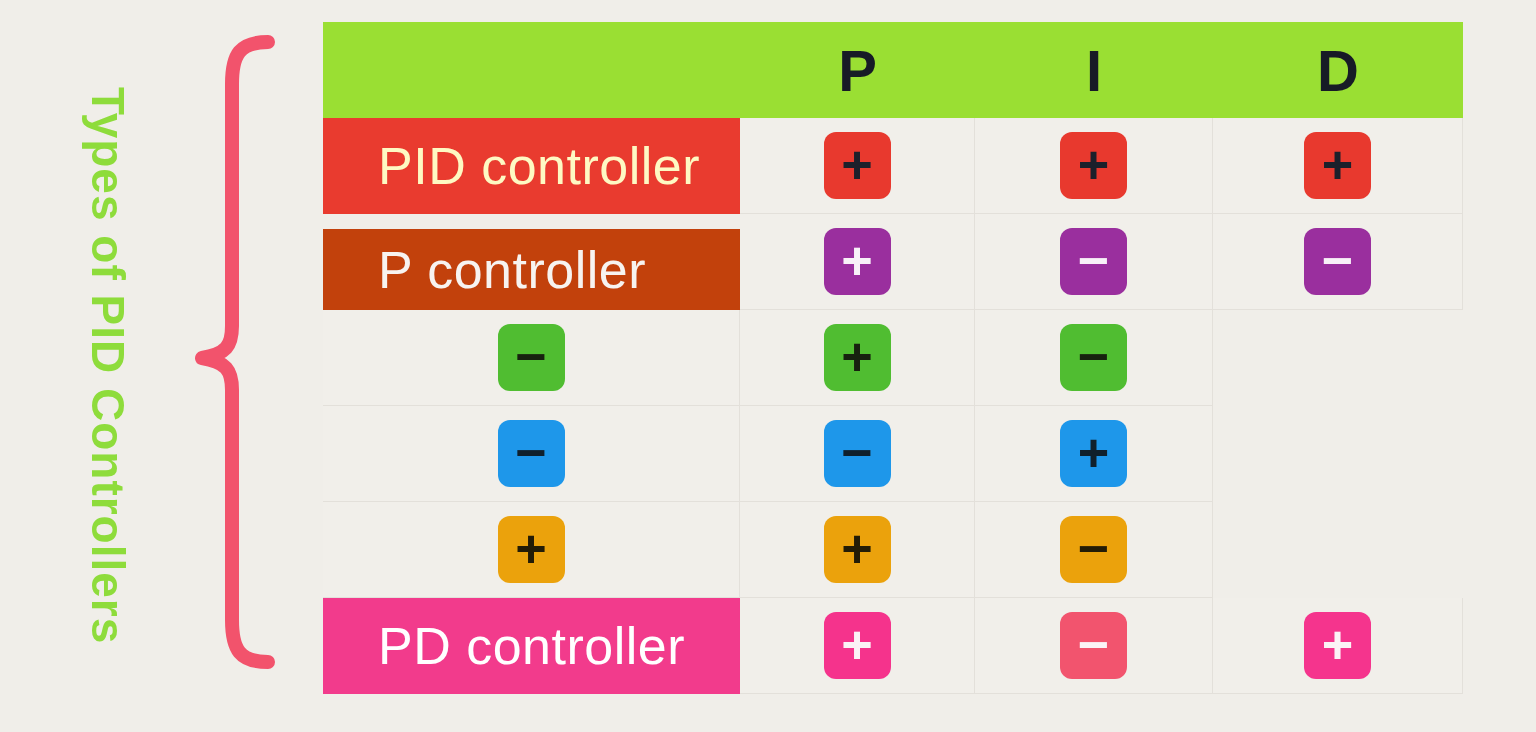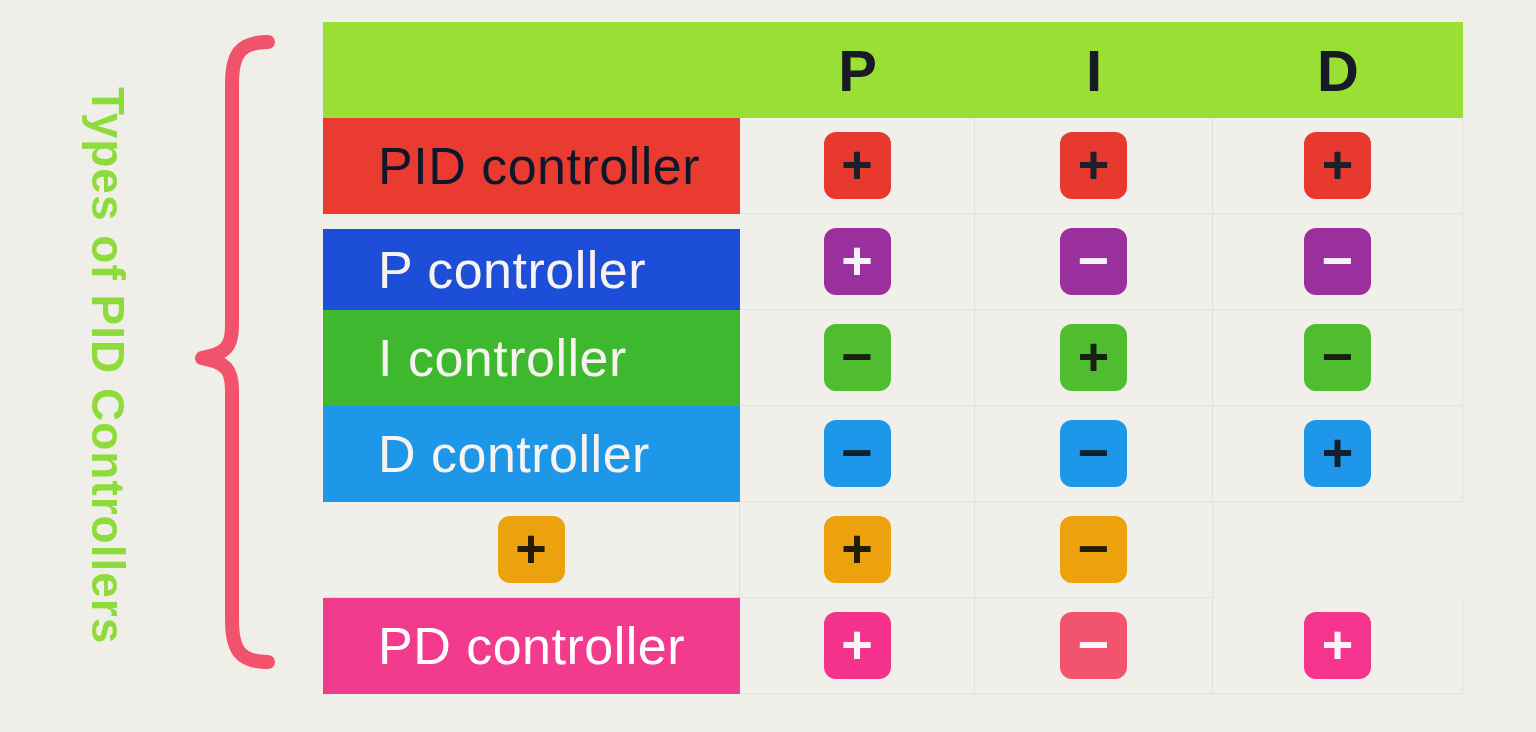--- a/index.html
+++ b/index.html
@@ -98,57 +98,55 @@
 
   <div class="pid-table">
     <div class="t-row">
       <div class="cell label-cell header-cell" style="background: rgb(154, 223, 51); color: rgb(23, 27, 38);"></div>
       <div class="cell header-cell" style="background: rgb(154, 223, 51); color: rgb(23, 27, 38);">P</div>
       <div class="cell header-cell" style="background: rgb(154, 223, 51); color: rgb(23, 27, 38);">I</div>
       <div class="cell header-cell" style="background: rgb(154, 223, 51); color: rgb(23, 27, 38);">D</div>
     </div>
     <div id="rows">
         <div class="t-row">
-          <div class="cell label-cell" style="background: rgb(233, 59, 47); color: #0f172a;">PID controller</div>
+          <div class="cell label-cell" style="background: rgb(233, 59, 47); color: #fef9c3;">PID controller</div>
           <div class="cell value-cell" style="background: rgb(241, 239, 234); border-color: rgb(227, 224, 218);">
             <div class="badge" style="background: rgb(232, 57, 46); color: rgb(28, 32, 43);">+</div>
           </div>
           <div class="cell value-cell" style="background: rgb(241, 239, 234); border-color: rgb(227, 224, 218);">
             <div class="badge" style="background: rgb(232, 57, 46); color: rgb(28, 32, 43);">+</div>
           </div>
           <div class="cell value-cell" style="background: rgb(241, 239, 234); border-color: rgb(227, 224, 218);">
             <div class="badge" style="background: rgb(232, 57, 46); color: rgb(28, 32, 43);">+</div>
           </div>
         </div>
         <div class="t-row">
-          <div class="cell label-cell" style="background: #1d4ed8; color: rgb(247, 243, 240); margin-top: 15px;">P controller</div>
+          <div class="cell label-cell" style="background: #c2410c; color: rgb(247, 243, 240); margin-top: 15px;">P controller</div>
           <div class="cell value-cell" style="background: rgb(241, 239, 234); border-color: rgb(227, 224, 218);">
             <div class="badge" style="background: rgb(154, 47, 158); color: rgb(248, 241, 248);">+</div>
           </div>
           <div class="cell value-cell" style="background: rgb(241, 239, 234); border-color: rgb(227, 224, 218);">
             <div class="badge" style="background: rgb(154, 47, 158); color: rgb(248, 241, 248);">−</div>
           </div>
           <div class="cell value-cell" style="background: rgb(241, 239, 234); border-color: rgb(227, 224, 218);">
             <div class="badge" style="background: rgb(154, 47, 158); color: rgb(248, 241, 248);">−</div>
           </div>
         </div>
         <div class="t-row">
-          <div class="cell label-cell" style="background: rgb(62, 184, 46); color: rgb(247, 243, 240);">I controller</div>
           <div class="cell value-cell" style="background: rgb(241, 239, 234); border-color: rgb(227, 224, 218);">
             <div class="badge" style="background: rgb(80, 189, 49); color: rgb(23, 33, 15);">−</div>
           </div>
           <div class="cell value-cell" style="background: rgb(241, 239, 234); border-color: rgb(227, 224, 218);">
             <div class="badge" style="background: rgb(80, 189, 49); color: rgb(23, 33, 15);">+</div>
           </div>
           <div class="cell value-cell" style="background: rgb(241, 239, 234); border-color: rgb(227, 224, 218);">
             <div class="badge" style="background: rgb(80, 189, 49); color: rgb(23, 33, 15);">−</div>
           </div>
         </div>
         <div class="t-row">
-          <div class="cell label-cell" style="background: rgb(31, 151, 232); color: rgb(247, 243, 240);">D controller</div>
           <div class="cell value-cell" style="background: rgb(241, 239, 234); border-color: rgb(227, 224, 218);">
             <div class="badge" style="background: rgb(30, 151, 234); color: rgb(16, 32, 44);">−</div>
           </div>
           <div class="cell value-cell" style="background: rgb(241, 239, 234); border-color: rgb(227, 224, 218);">
             <div class="badge" style="background: rgb(30, 151, 234); color: rgb(16, 32, 44);">−</div>
           </div>
           <div class="cell value-cell" style="background: rgb(241, 239, 234); border-color: rgb(227, 224, 218);">
             <div class="badge" style="background: rgb(30, 151, 234); color: rgb(16, 32, 44);">+</div>
           </div>
         </div>

